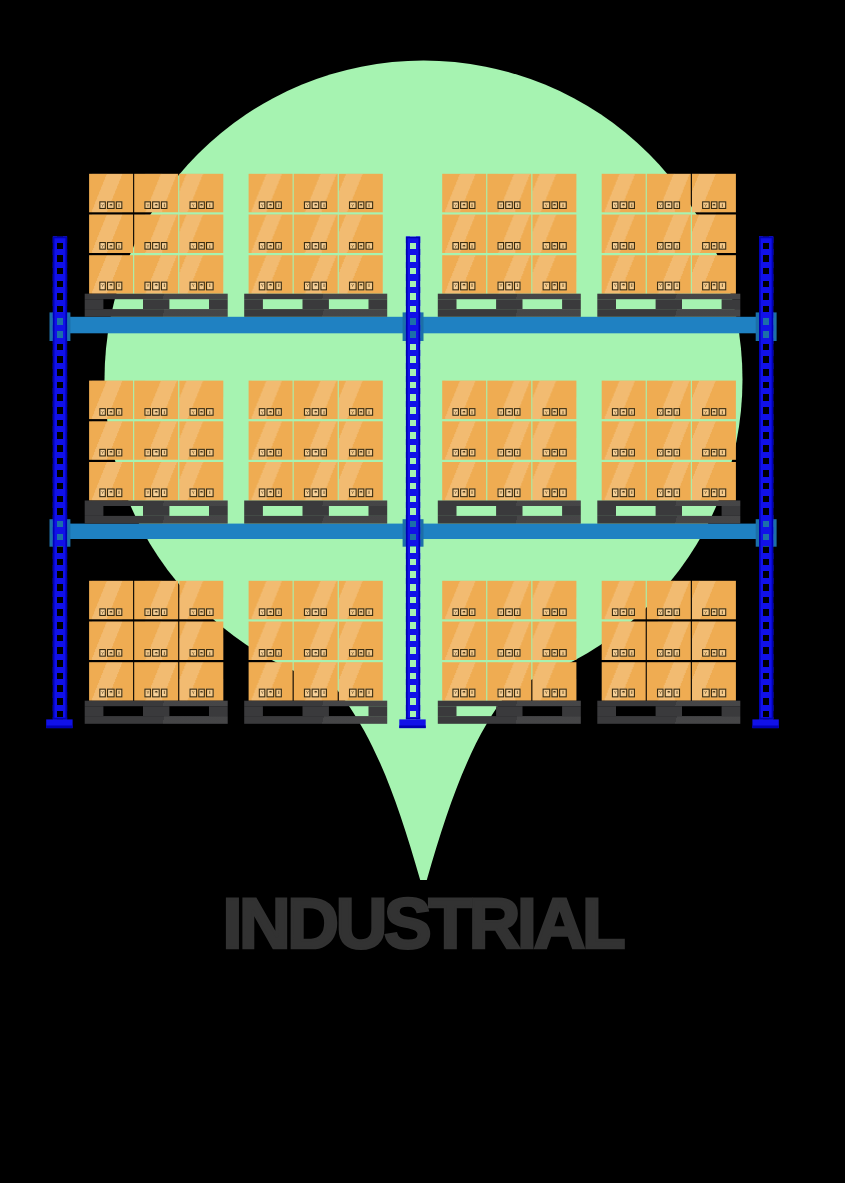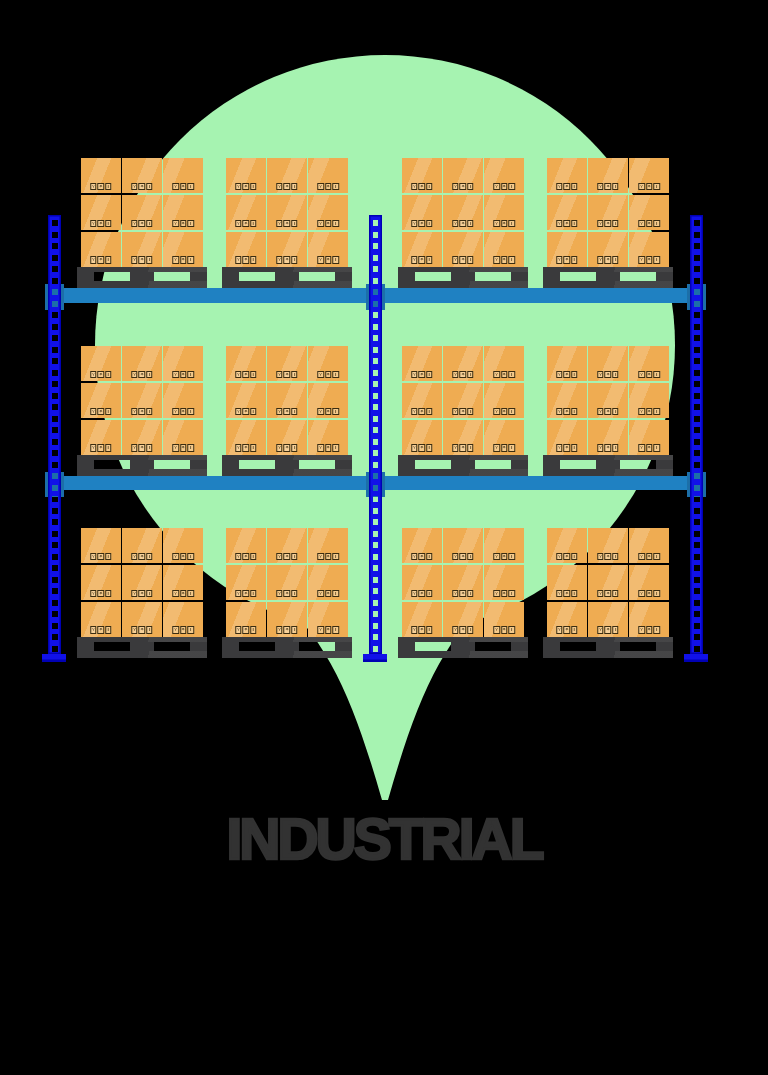--- a/index.html
+++ b/index.html
@@ -44,21 +44,21 @@
   .p-mid{height:9px;display:flex;}
   .p-mid i{display:block;height:9px;background:var(--pallet-gray);}
   .p-mid .b-side{width:17px;}
   .p-mid .b-center{width:24px;margin:0 36px;}
   .p-bot{height:7px;background:linear-gradient(105deg,rgba(255,255,255,0) 55%,rgba(255,255,255,.06) 55%),var(--pallet-gray);}
 
   
   #caption{
     position:absolute;left:0;top:796px;width:768px;
     text-align:center;margin:0;
-    font-size:57px;line-height:87px;font-weight:900;
+    font-size:65px;line-height:87px;font-weight:900;
     letter-spacing:-3px;color:var(--title-gray);
     -webkit-text-stroke:2.5px var(--title-gray);
   }
 </style>
 </head>
 <body>
 
 <div id="canvas">
   <svg id="pin-svg" width="768" height="1075" viewBox="0 0 768 1075">
     <circle class="pin-fill" cx="385" cy="345" r="290"></circle>

